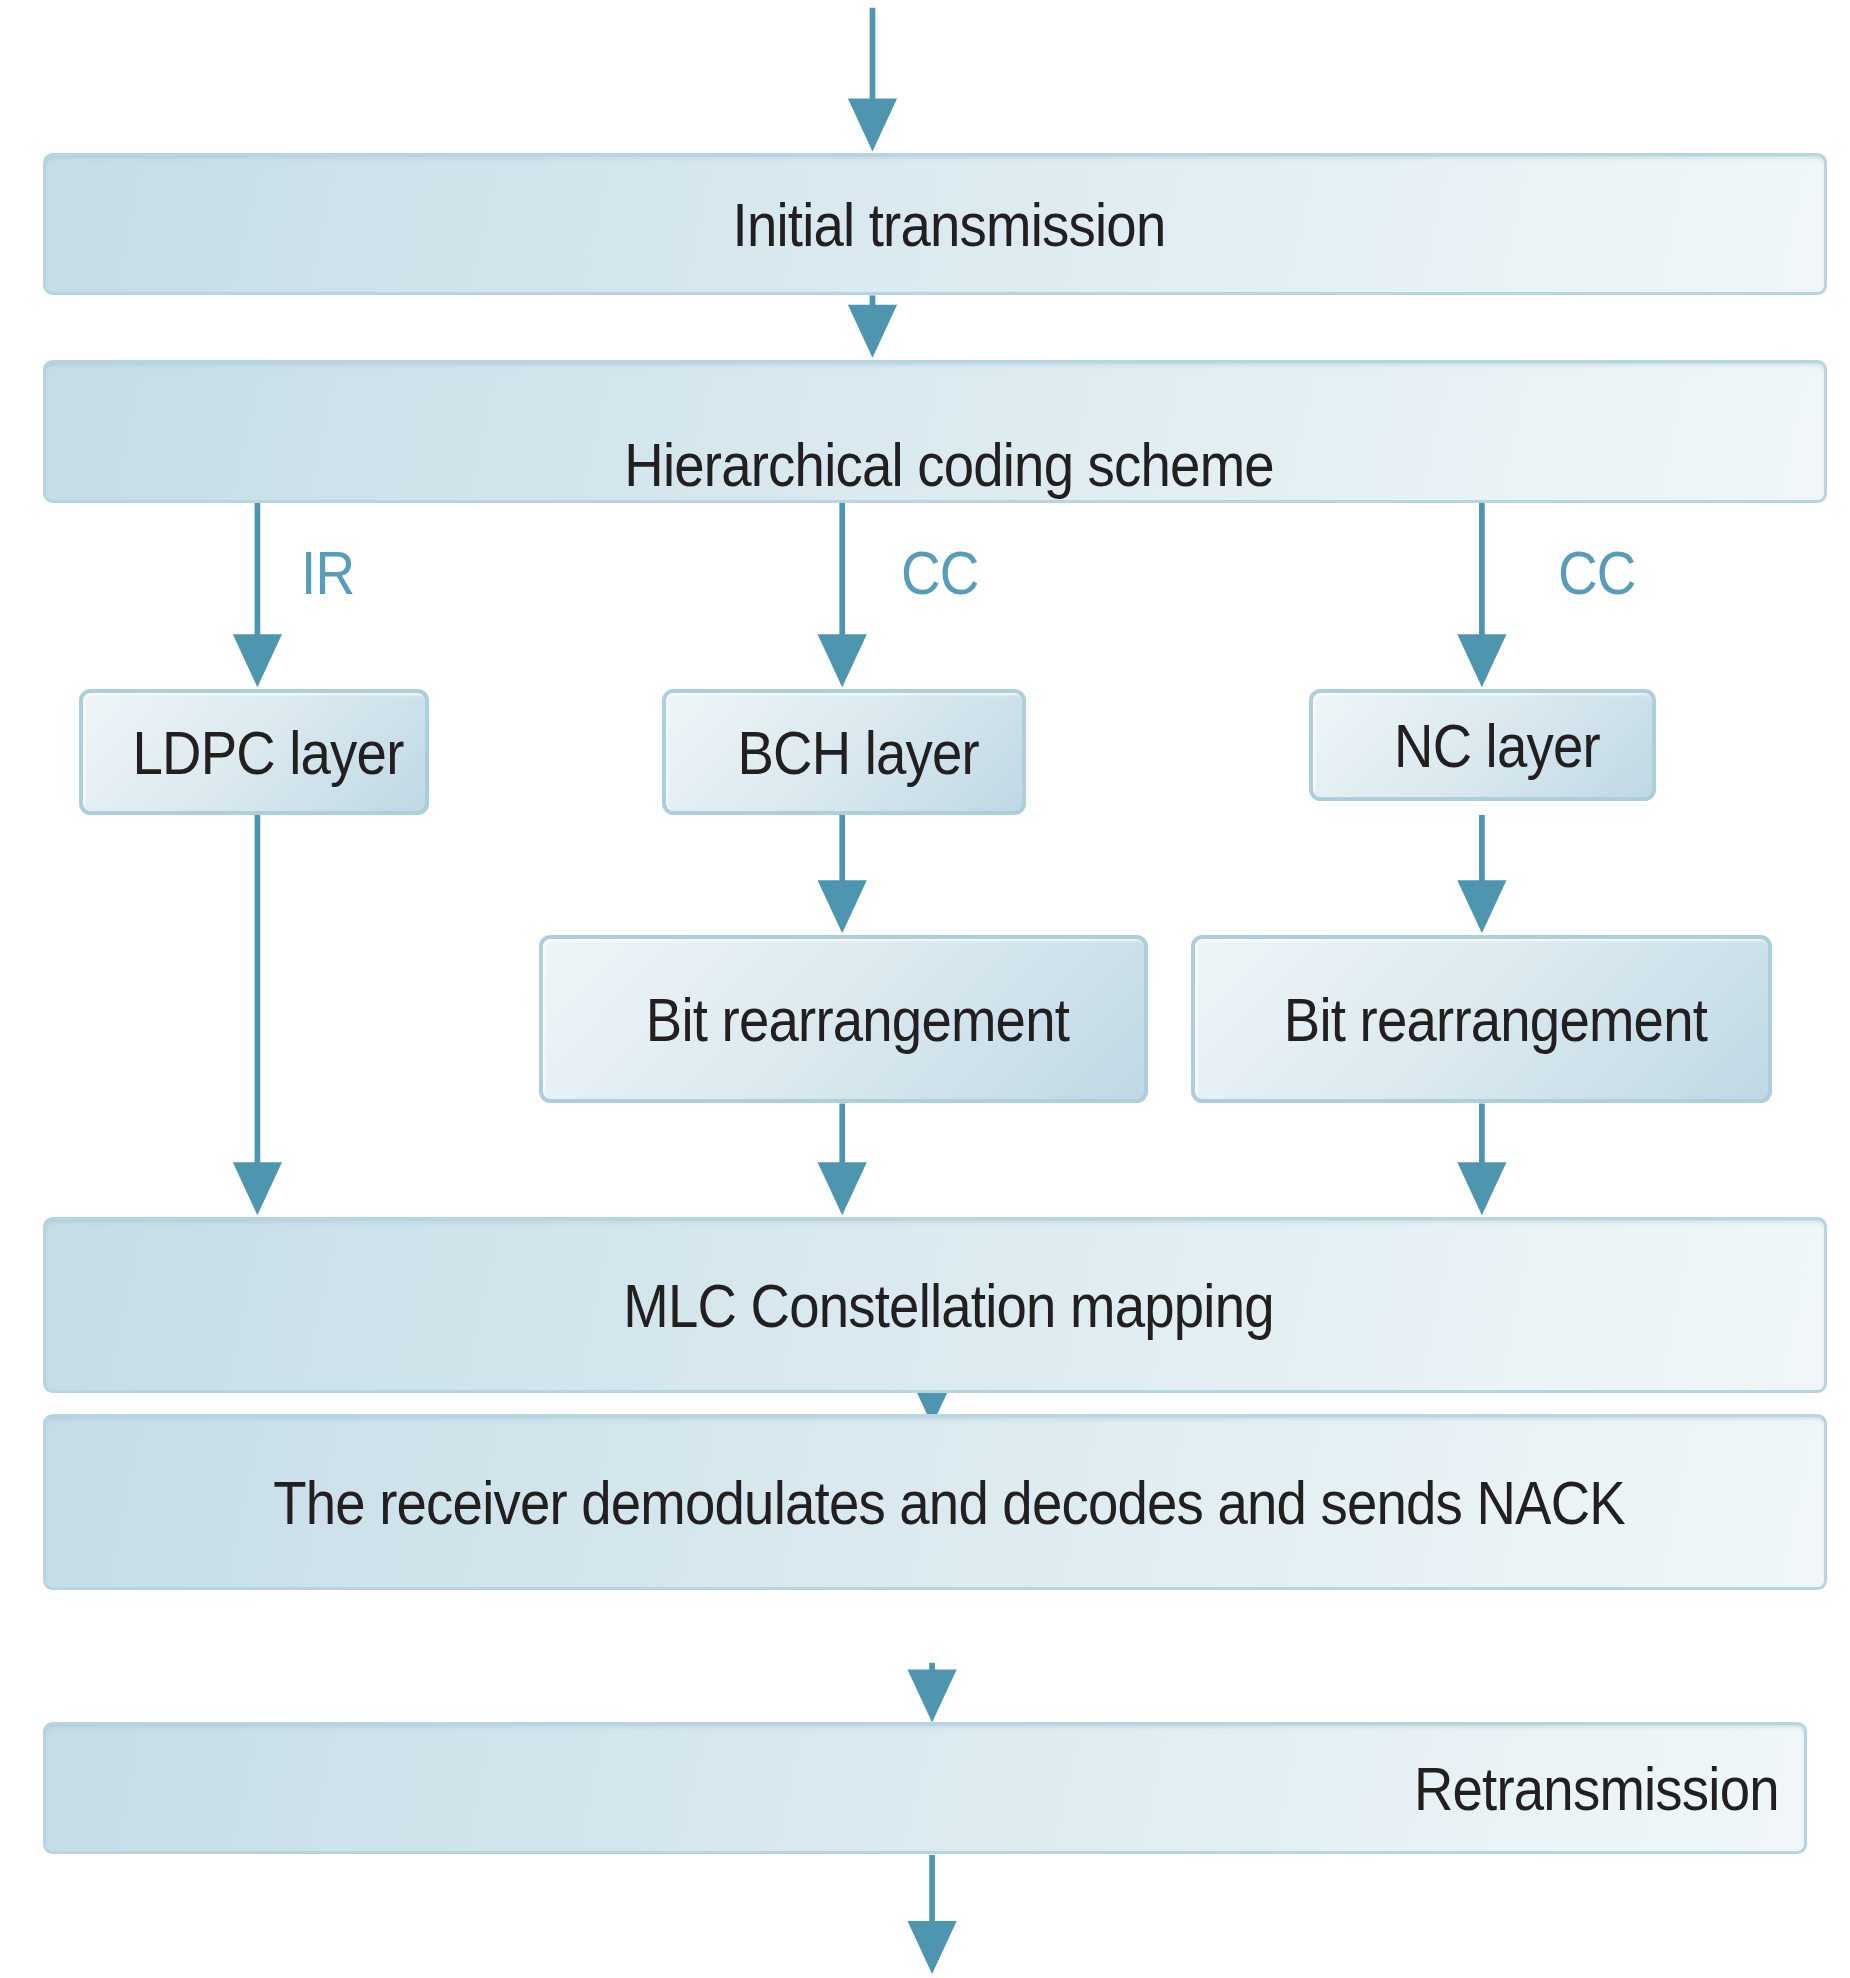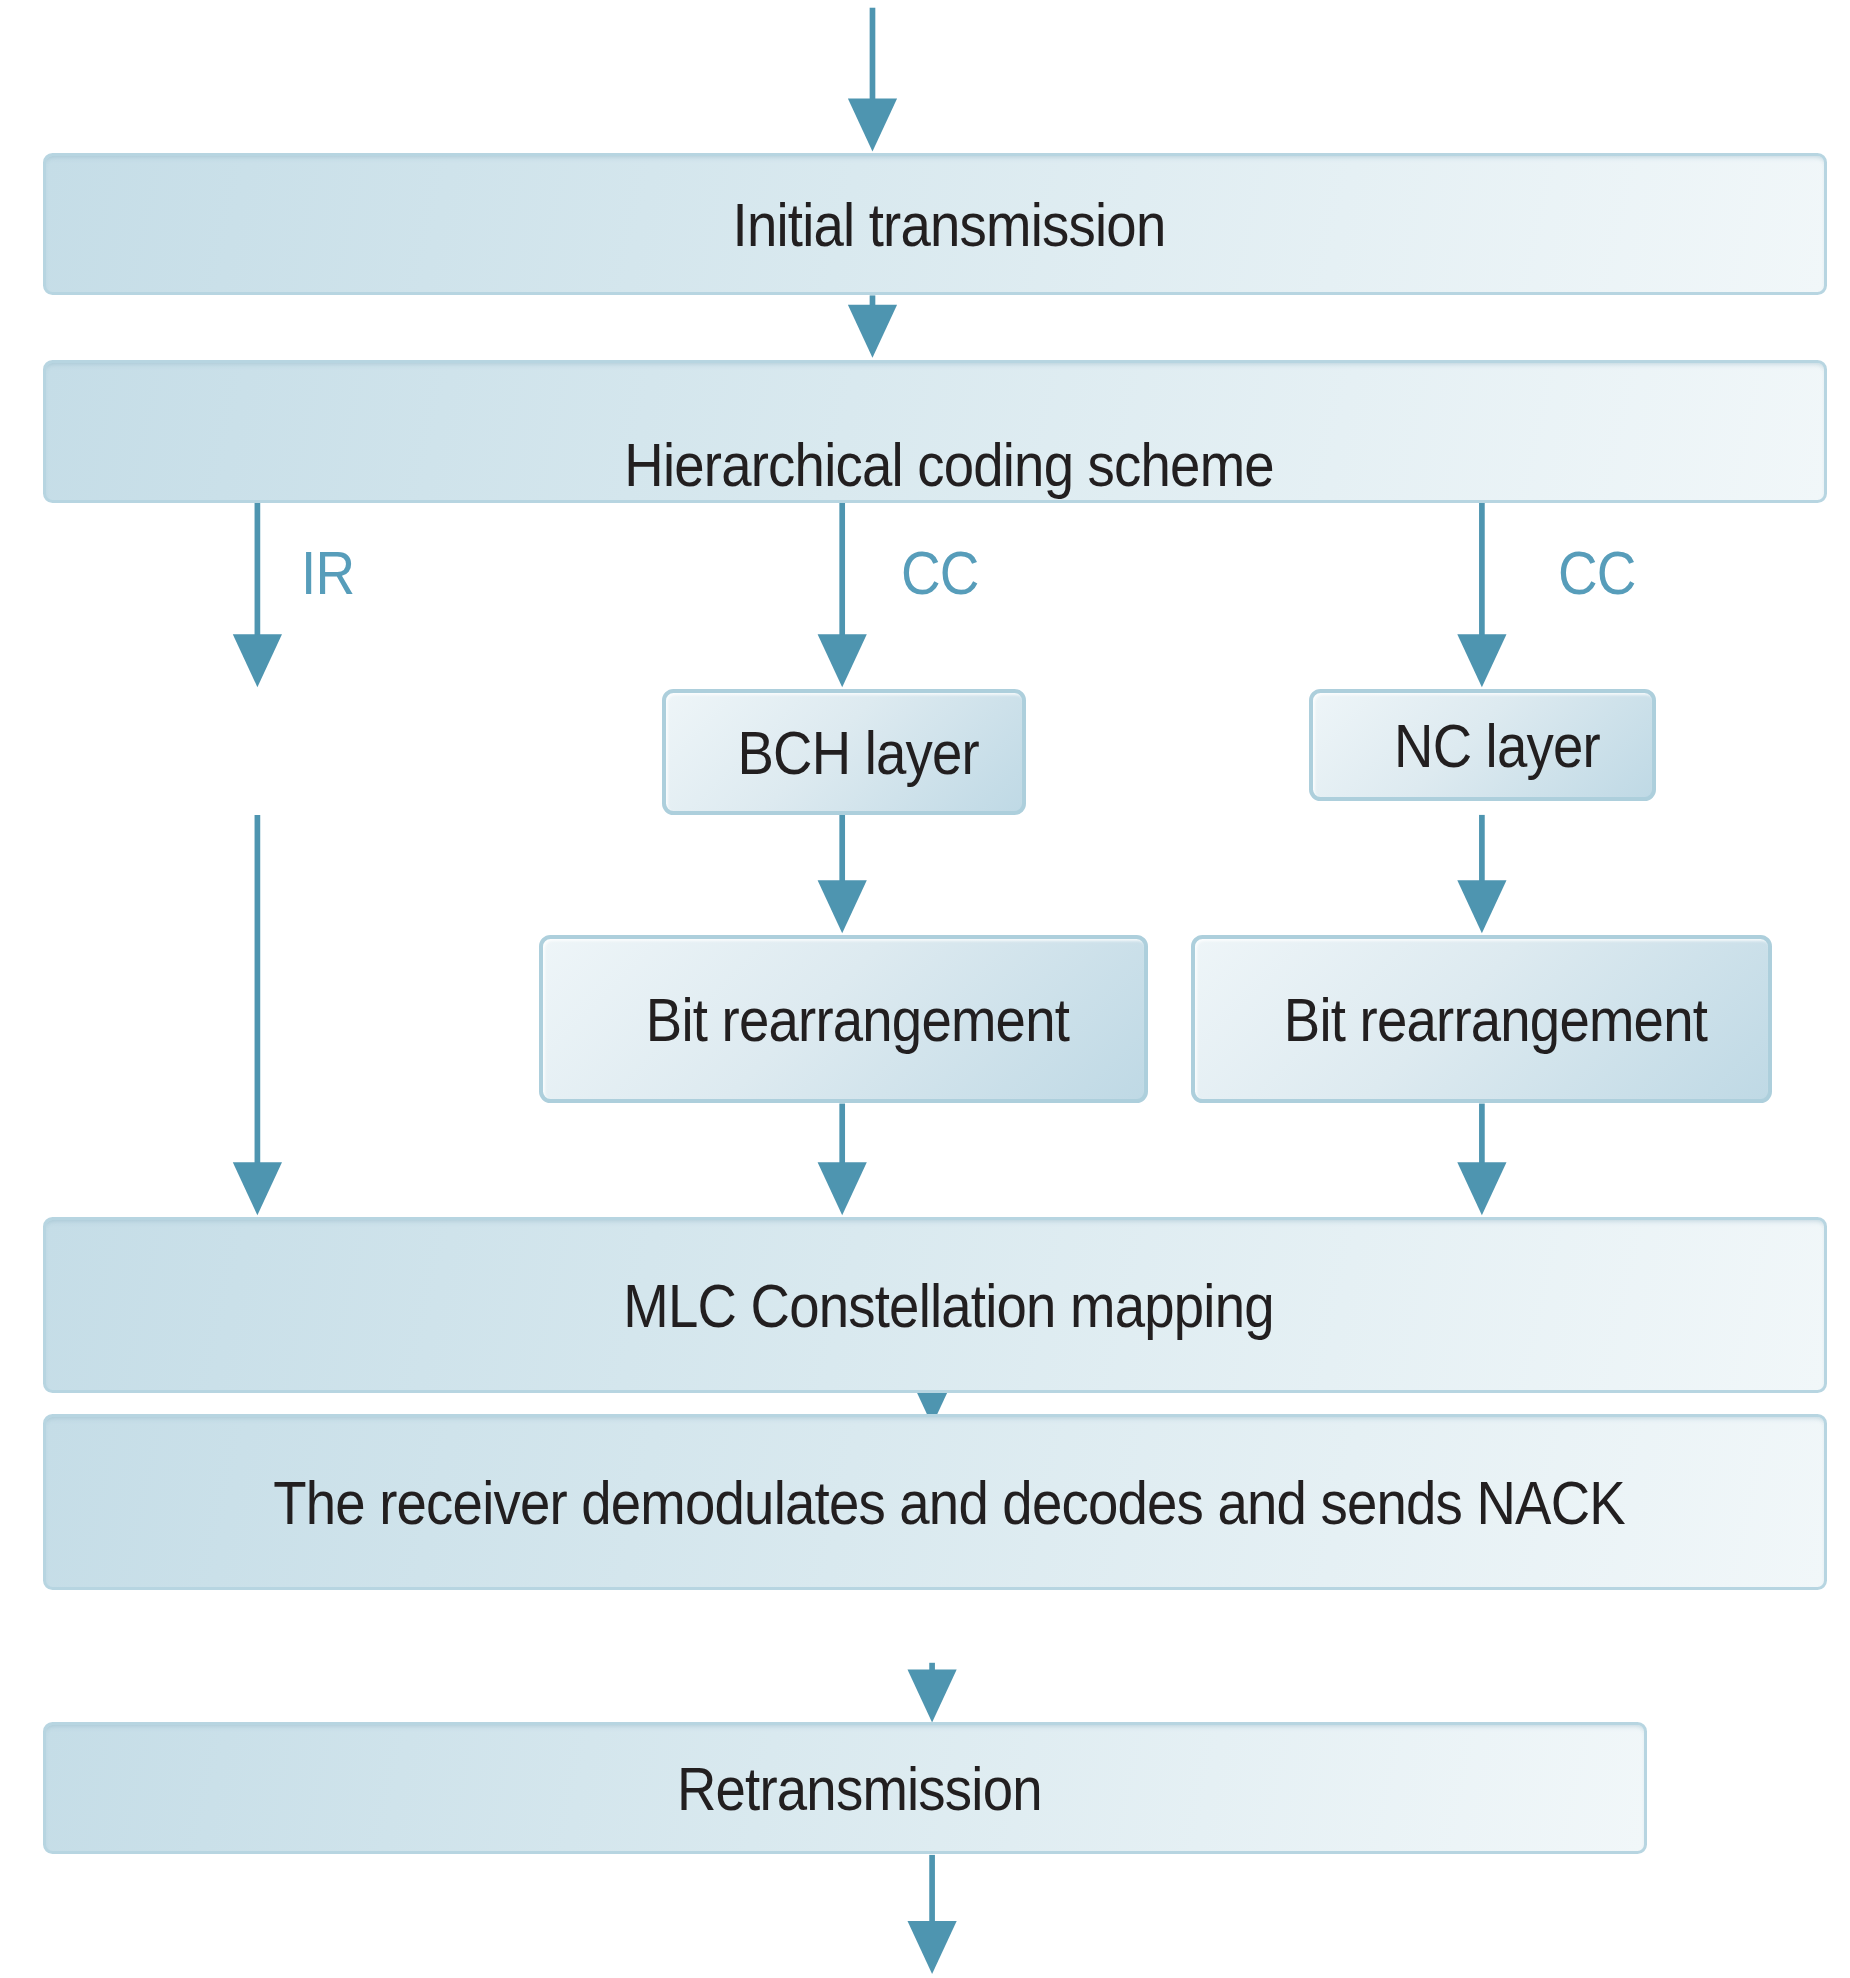--- a/index.html
+++ b/index.html
@@ -108,20 +108,23 @@
   </div>
 
   <div class="box wide" style="left:43px; top:360px; width:1784px; height:143px;align-items:flex-end;">
     <span class="lbl">Hierarchical coding scheme</span>
   </div>
 
   <span class="edge-label" style="left:301px; top:543px;">IR</span>
   <span class="edge-label" style="left:901px; top:543px;">CC</span>
   <span class="edge-label" style="left:1558px; top:543px;">CC</span>
 
+  <div class="box small" style="left:79px; top:689px; width:350px; height:126px;">
+    <span class="lbl">LDPC layer</span>
+  </div>
 
   <div class="box small" style="left:662px; top:689px; width:364px; height:126px;">
     <span class="lbl">BCH layer</span>
   </div>
 
   <div class="box small" style="left:1309px; top:689px; width:347px; height:112px;justify-content:center;">
     <span class="lbl">NC layer</span>
   </div>
 
   <div class="box small" style="left:539px; top:935px; width:609px; height:168px;">
@@ -133,18 +136,18 @@
   </div>
 
   <div class="box wide" style="left:43px; top:1217px; width:1784px; height:176px;">
     <span class="lbl">MLC Constellation mapping</span>
   </div>
 
   <div class="box wide" style="left:43px; top:1414px; width:1784px; height:176px;">
     <span class="lbl">The receiver demodulates and decodes and sends NACK</span>
   </div>
 
-  <div class="box wide" style="left:43px; top:1722px; width:1604px; height:132px;">
+  <div class="box wide" style="left:43px; top:1722px; width:1764px; height:132px;justify-content:flex-end;">
     <span class="lbl">Retransmission</span>
   </div>
 
 </div>
 
 
 </body></html>

